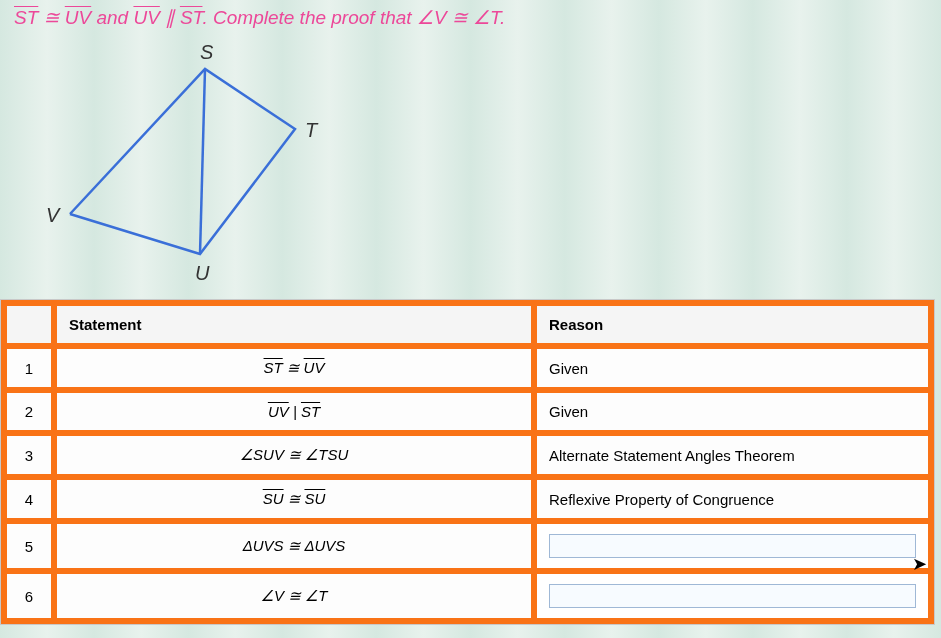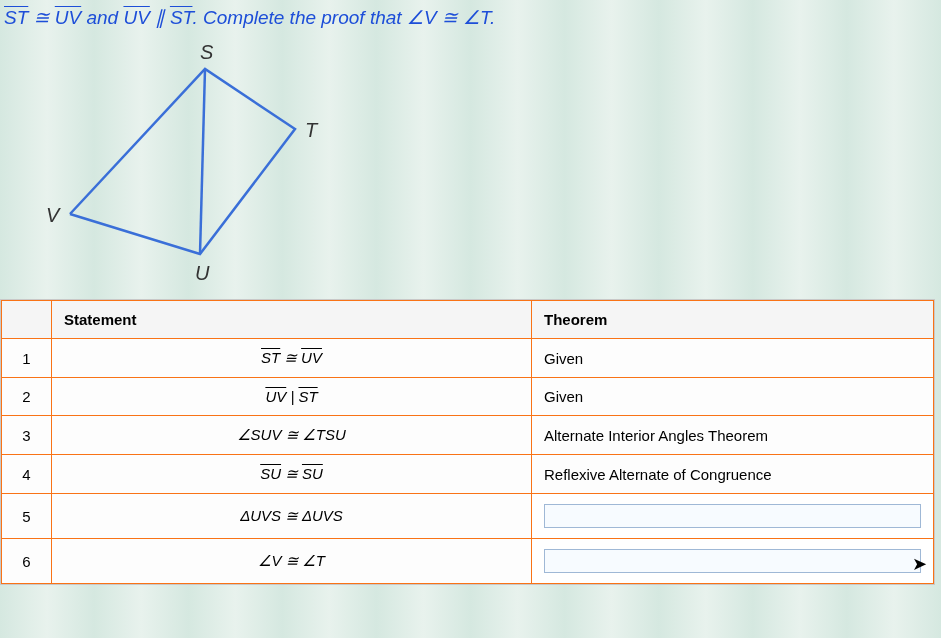--- a/index.html
+++ b/index.html
@@ -11,24 +11,24 @@
       #d5e8e0 20%, #e8f2ed 25%, #d5e8e0 30%, #e8f2ed 35%,
       #d5e8e0 40%, #e8f2ed 45%, #d5e8e0 50%, #e8f2ed 55%,
       #d5e8e0 60%, #e8f2ed 65%, #d5e8e0 70%, #e8f2ed 75%,
       #d5e8e0 80%, #e8f2ed 85%, #d5e8e0 90%, #e8f2ed 95%, #d5e8e0 100%);
     width: 941px;
     height: 638px;
     overflow: hidden;
     position: relative;
   }
   .prompt {
-    padding: 6px 0 10px 4px;
+    padding: 6px 0 10px 14px;
     font-size: 19px;
     font-style: italic;
-    color: #1d4ed8;
+    color: #ec4899;
     font-family: Verdana, sans-serif;
   }
   .overline { text-decoration: overline; font-style: italic; }
   .diagram-wrap {
     position: relative;
     width: 300px;
     height: 250px;
     margin-left: 20px;
   }
   .diagram-wrap svg { position:absolute; top:0; left:0; }
@@ -39,21 +39,21 @@
     color: #333;
   }
   .table-wrap {
     margin-top: 10px;
     background: #fff;
     border: 1px solid #c8c8c8;
     width: 935px;
   }
   table { border-collapse: collapse; width: 100%; }
   th, td {
-    border: 1px solid #f97316;
+    border: 6px solid #f97316;
     padding: 10px 12px;
     text-align: left;
     font-size: 15px;
     background: #fdfdfd;
     vertical-align: middle;
   }
   th {
     background: #f5f5f5;
     font-weight: bold;
     font-size: 15px;
@@ -96,43 +96,43 @@
   <span class="vlabel" id="lblU" style="left: 175px; top: 223px;">U</span>
   <span class="vlabel" id="lblV" style="left: 26px; top: 165px;">V</span>
 </div>
 
 <div class="table-wrap">
   <table>
     <thead>
       <tr>
         <th class="numcol"></th>
         <th class="stmtcol">Statement</th>
-        <th>Theorem</th>
+        <th>Reason</th>
       </tr>
     </thead>
     <tbody id="tbody">
         <tr>
           <td class="numcol">1</td>
           <td class="stmtcol stmt"><span class="overline">ST</span><span> ≅ </span><span class="overline">UV</span></td>
           <td>Given</td>
         </tr>
         <tr>
           <td class="numcol">2</td>
           <td class="stmtcol stmt"><span class="overline">UV</span><span> | </span><span class="overline">ST</span></td>
           <td>Given</td>
         </tr>
         <tr>
           <td class="numcol">3</td>
           <td class="stmtcol stmt">∠SUV ≅ ∠TSU</td>
-          <td>Alternate Interior Angles Theorem</td>
+          <td>Alternate Statement Angles Theorem</td>
         </tr>
         <tr>
           <td class="numcol">4</td>
           <td class="stmtcol stmt"><span class="overline">SU</span><span> ≅ </span><span class="overline">SU</span></td>
-          <td>Reflexive Alternate of Congruence</td>
+          <td>Reflexive Property of Congruence</td>
         </tr>
         <tr>
           <td class="numcol">5</td>
           <td class="stmtcol stmt">ΔUVS ≅ ΔUVS</td>
           <td class="input-cell">
             <div class="fake-input"></div>
           </td>
         </tr>
         <tr>
           <td class="numcol">6</td>

